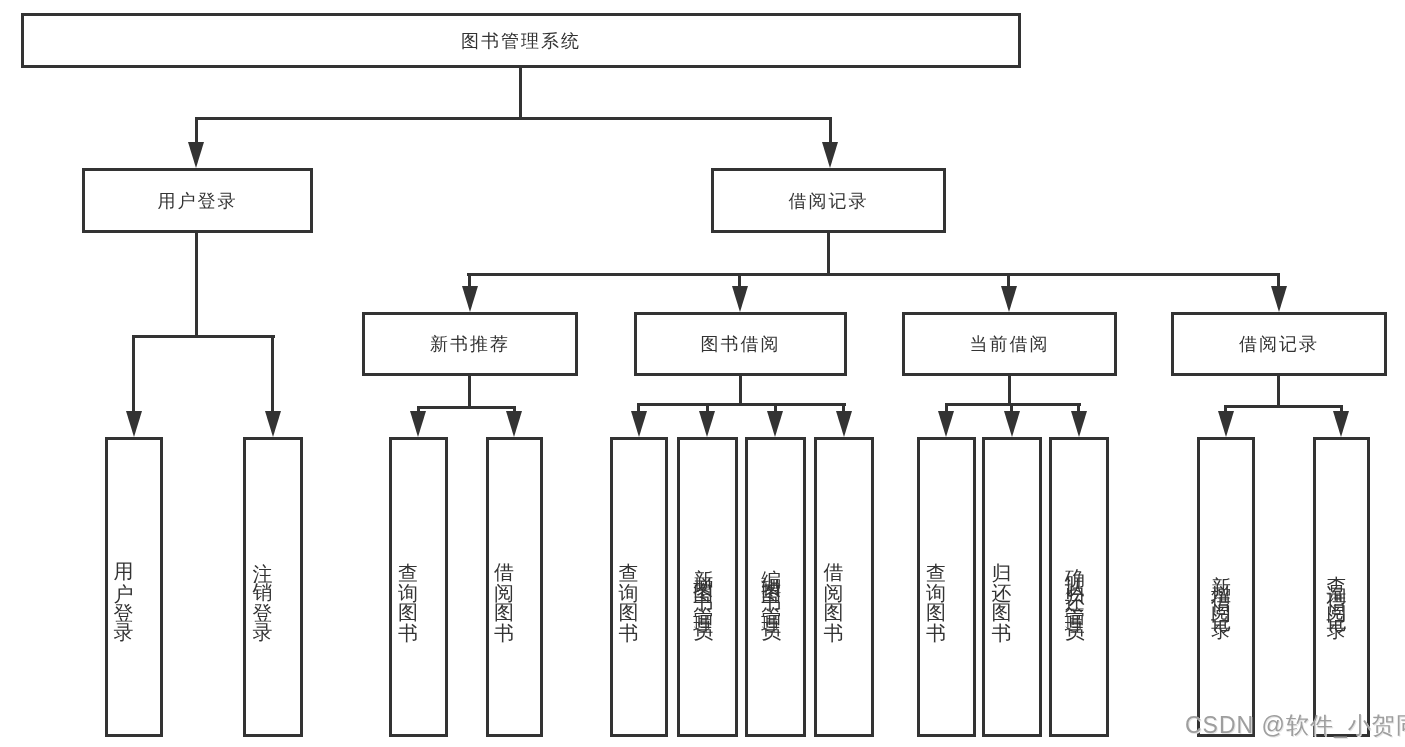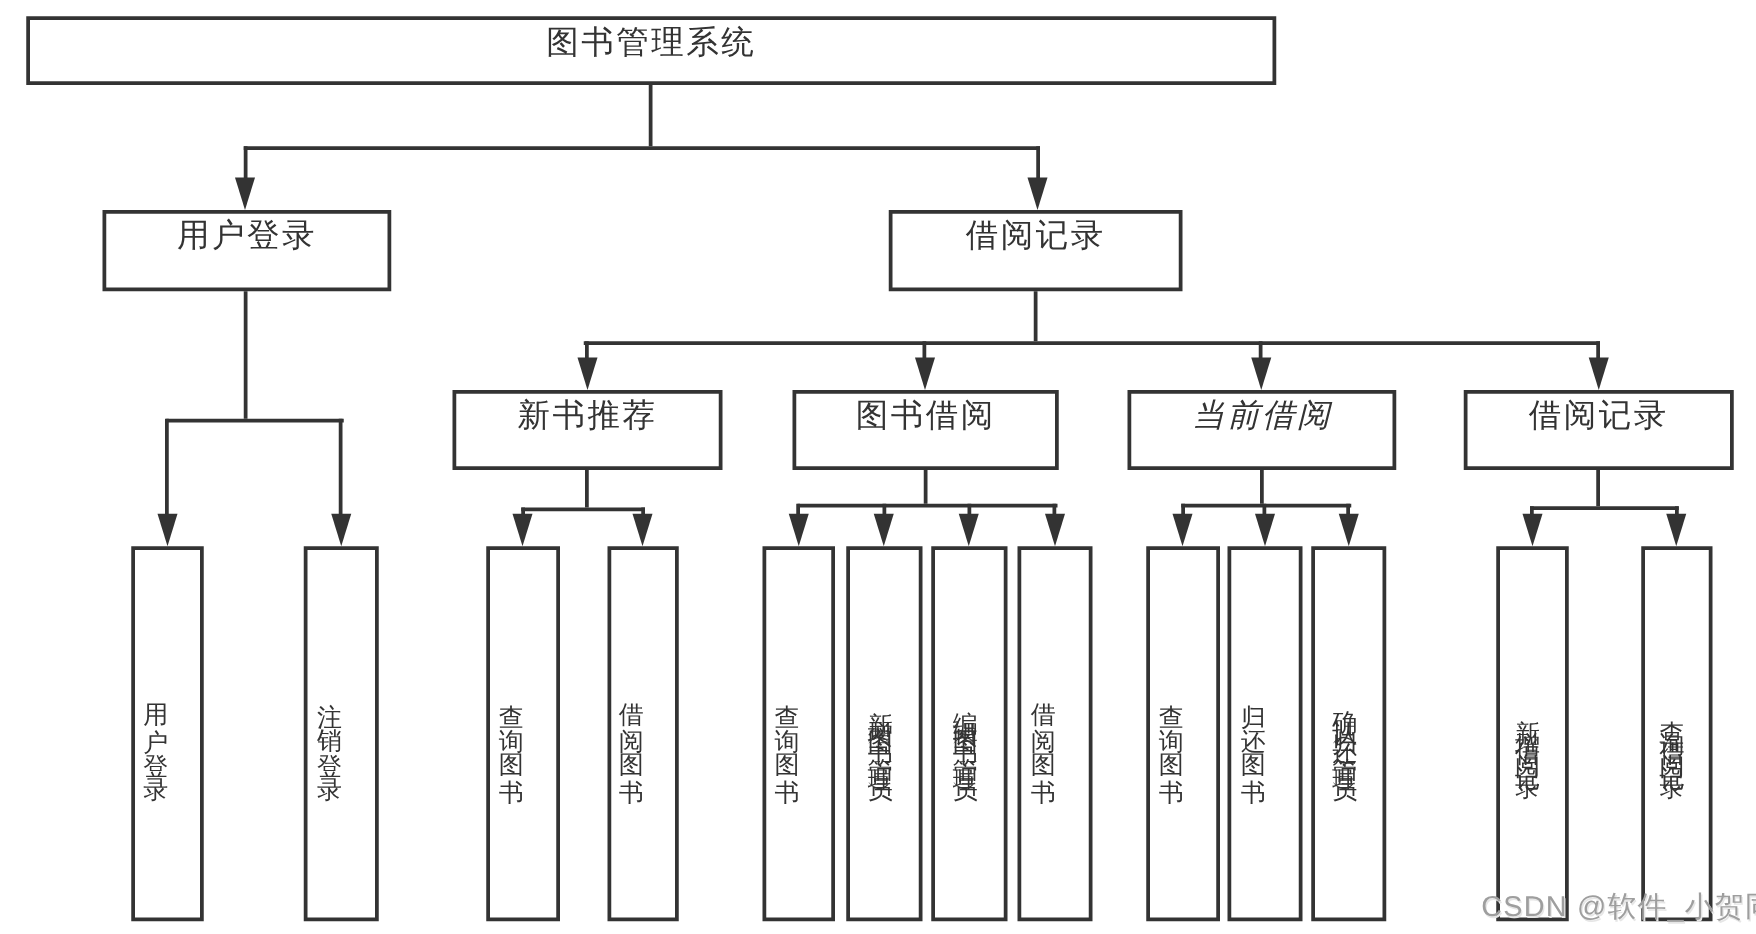--- a/index.html
+++ b/index.html
@@ -7,22 +7,22 @@
   }
   html,body{margin:0;padding:0;background:var(--bg);}
   #canvas{
     position:relative; width:1405px; height:747px; background:var(--bg);
     font-family:"Liberation Sans","DejaVu Sans",sans-serif; color:var(--text);
     overflow:hidden;
   }
   .node{
     position:absolute; box-sizing:border-box; background:var(--bg);
     border:3px solid var(--line);
-    display:flex; align-items:flex-start; justify-content:center;
-    font-size:26px; letter-spacing:2px; color:var(--text); white-space:nowrap;
+    display:flex; align-items:center; justify-content:center;
+    font-size:18px; letter-spacing:2px; color:var(--text); white-space:nowrap;
   }
   .vnode{
     position:absolute; box-sizing:border-box; background:var(--bg);
     border:3px solid var(--line);
     display:flex; align-items:center; justify-content:center;
     color:var(--text);
   }
   .vnode .vtext{
     writing-mode:vertical-rl; text-orientation:mixed;
     font-size:20px; line-height:1; white-space:nowrap;
@@ -82,21 +82,21 @@
   <div class="ah" style="left:1001px;top:286px;"></div>
   <div class="ln" style="left:1277px;top:273px;width:3px;height:15px;"></div>
   <div class="ah" style="left:1271px;top:286px;"></div>
 
   <div class="node" style="left:634px;top:312px;width:213px;height:64px;">
     <span>图书借阅</span>
   </div>
   <div class="node" style="left:362px;top:312px;width:216px;height:64px;">
     <span>新书推荐</span>
   </div>
-  <div class="node" style="left:902px;top:312px;width:215px;height:64px;font-style:italic;">
+  <div class="node" style="left:902px;top:312px;width:215px;height:64px;">
     <span>当前借阅</span>
   </div>
   <div class="node" style="left:1171px;top:312px;width:216px;height:64px;">
     <span>借阅记录</span>
   </div>
 
   <div class="ln" style="left:468px;top:376px;width:3px;height:30px;"></div>
   <div class="ln" style="left:417px;top:406px;width:99px;height:3px;"></div>
   <div class="ln" style="left:417px;top:406px;width:3px;height:8px;"></div>
   <div class="ah" style="left:410px;top:411px;"></div>

